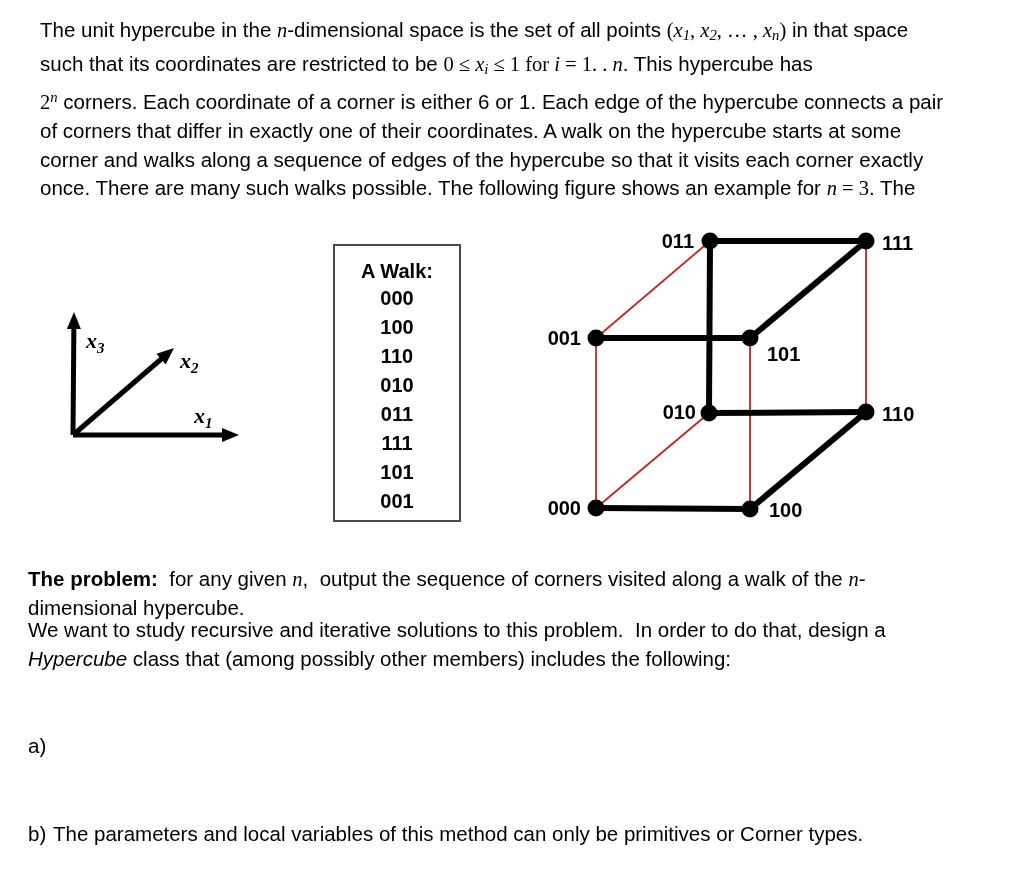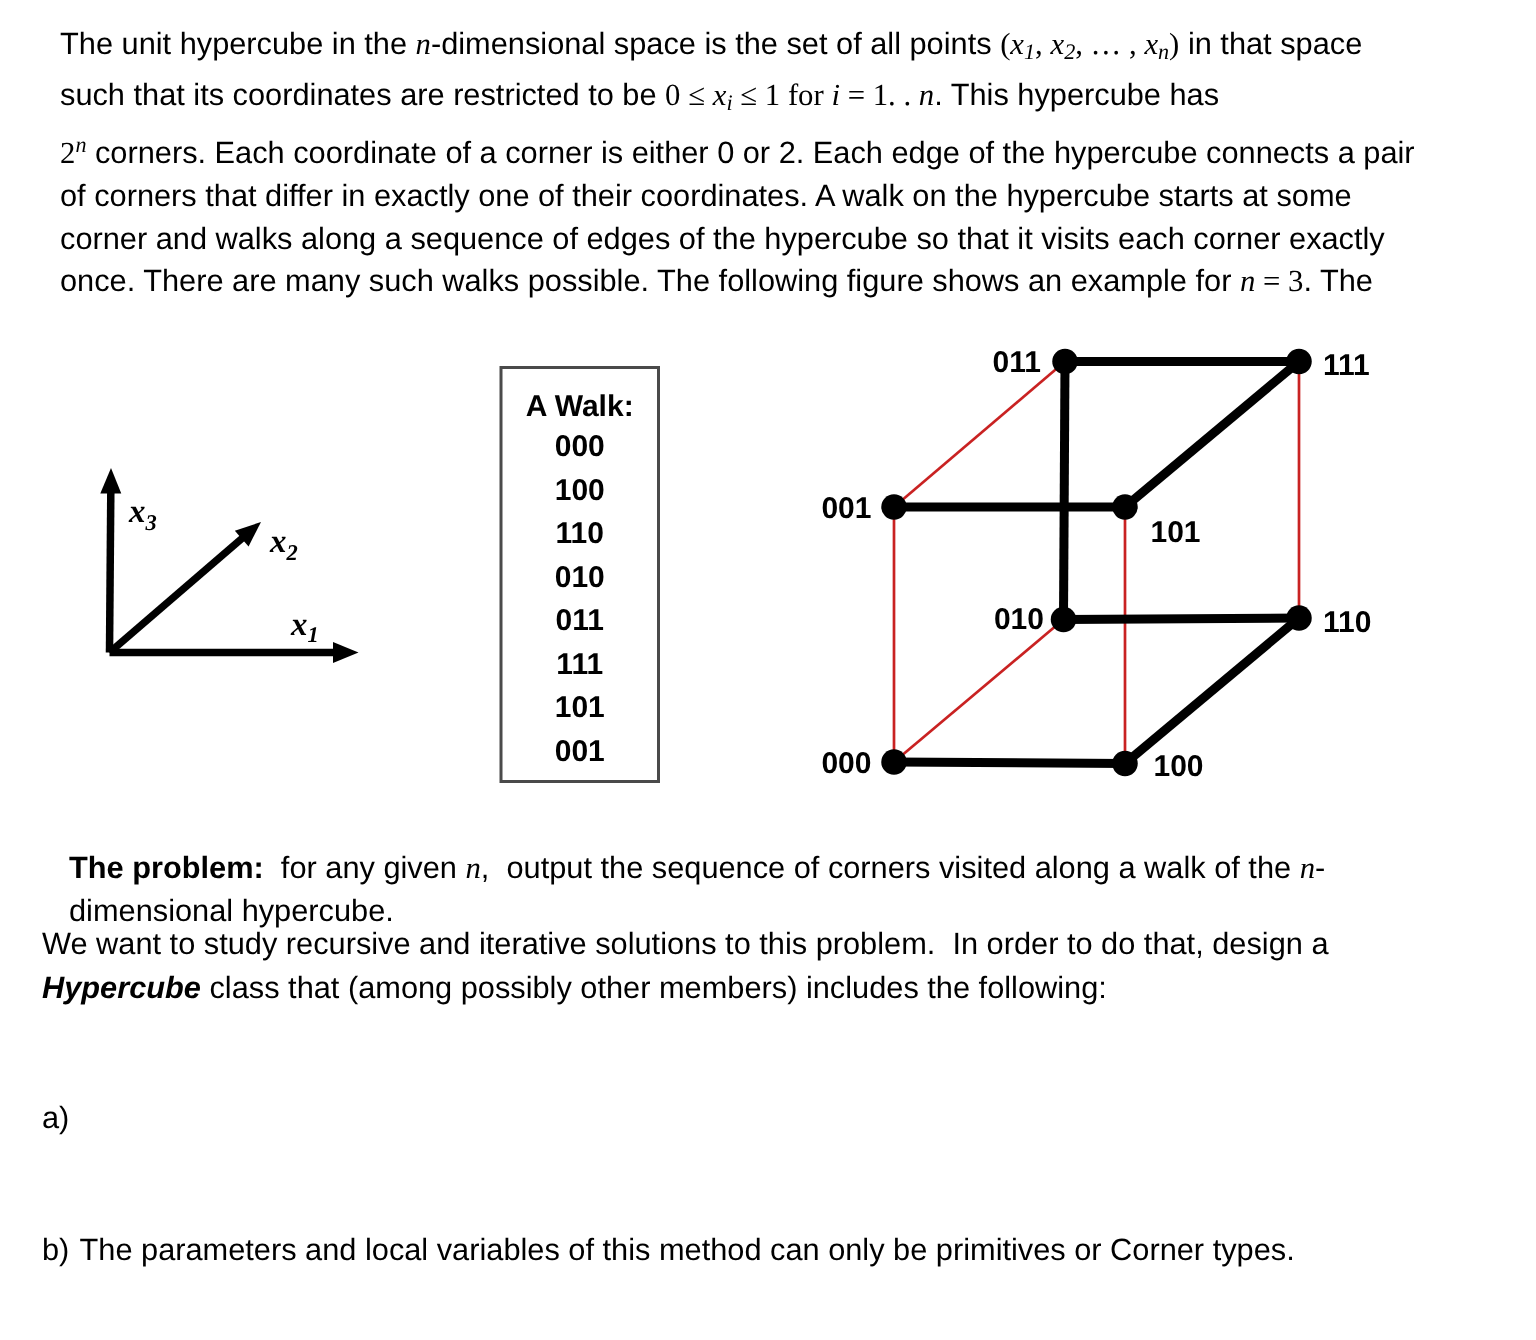--- a/index.html
+++ b/index.html
@@ -4,54 +4,54 @@
 <style>
   html,body { margin:0; padding:0; }
   body {
     width:1024px; height:893px; background:#ffffff; position:relative;
     font-family:"Liberation Sans", sans-serif; color:#000;
     overflow:hidden;
   }
   .para { position:absolute; font-size:20.5px; line-height:28.5px; }
   .line { white-space:pre; }
   .b  { font-weight:700; }
-  .bi { font-weight:700; font-style:italic;text-align:center; }
+  .bi { font-weight:400; font-style:italic;text-align:center; }
   .mi { font-family:"Liberation Serif", serif; font-style:italic; }
   .mr { font-family:"Liberation Serif", serif; }
   .sub { font-family:"Liberation Serif", serif; font-style:italic; font-size:0.72em; vertical-align:-0.22em; }
   .sup { font-family:"Liberation Serif", serif; font-style:italic; font-size:0.72em; vertical-align:0.5em; }
 
   .p-intro   { left:12px;  top:16px;  width:1000px;margin-left:28px; }
-  .p-problem { left:28px;  top:565px; width:960px;margin-left:18px; }
+  .p-problem { left:28px;  top:565px; width:960px; }
   .p-design  { left:28px;  top:616px; width:960px; }
   .list-item { position:absolute; left:28px; display:flex; font-size:20.5px; line-height:28.5px; }
   .list-a { top:732px; }
   .list-b { top:820px; }
   .list-marker { width:25px; flex:0 0 25px; }
 
   .walkbox {
-    position:absolute; left:333px; top:244px; width:107px; height:278px;
+    position:absolute; left:333px; top:244px; width:128px; height:278px;
     border:2px solid #4a4a4a; box-sizing:border-box; background:#fff;
     text-align:center; font-weight:700; font-size:20px;
   }
   .walk-title { padding-top:12px; line-height:26px; }
   .walk-entry { line-height:29px; }
 
   .axes-svg { position:absolute; left:55px;  top:300px; }
   .cube-svg { position:absolute; left:540px; top:225px; }
   .cube-label { font-family:"Liberation Sans", sans-serif; font-weight:700; font-size:20px; fill:#000; }
   .axis-label { font-family:"Liberation Serif", serif; font-style:italic; font-weight:700; font-size:22px; fill:#000; }
 </style>
 </head>
 <body>
 
 <div class="para p-intro">
     <div class="line"><span>The unit hypercube in the </span><span class="mi">n</span><span>-dimensional space is the set of all points </span><span class="mr">(</span><span class="mi">x</span><span class="sub">1</span><span class="mr">, </span><span class="mi">x</span><span class="sub">2</span><span class="mr">, … , </span><span class="mi">x</span><span class="sub">n</span><span class="mr">)</span><span> in that space</span></div>
     <div class="line"><span>such that its coordinates are restricted to be </span><span class="mr">0 ≤ </span><span class="mi">x</span><span class="sub">i</span><span class="mr"> ≤ 1</span><span class="mr"> for </span><span class="mi">i</span><span class="mr"> = 1. . </span><span class="mi">n</span><span>. This hypercube has</span></div>
-    <div class="line"><span class="mr">2</span><span class="sup">n</span><span> corners. Each coordinate of a corner is either 0 or 2. Each edge of the hypercube connects a pair</span></div>
+    <div class="line"><span class="mr">2</span><span class="sup">n</span><span> corners. Each coordinate of a corner is either 6 or 1. Each edge of the hypercube connects a pair</span></div>
     <div class="line"><span>of corners that differ in exactly one of their coordinates. A walk on the hypercube starts at some</span></div>
     <div class="line"><span>corner and walks along a sequence of edges of the hypercube so that it visits each corner exactly</span></div>
     <div class="line"><span>once. There are many such walks possible. The following figure shows an example for </span><span class="mi">n</span><span class="mr"> = 3</span><span>. The</span></div>
   </div>
 
 <svg class="axes-svg" id="axes-svg" width="195" height="150">
     <line x1="18" y1="135" x2="18.89431243591175" y2="24.999570382854852" stroke="#000000" stroke-width="5"></line>
     <polygon points="19,12 25.861561853114132,29.05634688131925 11.862024517731982,28.942529504608828" fill="#000000"></polygon>
     <text x="31" y="48" text-anchor="start" class="axis-label">x<tspan dy="5" font-size="15">3</tspan></text>
     <line x1="18" y1="135" x2="109.15034515228982" y2="56.484356155948376" stroke="#000000" stroke-width="5"></line>

